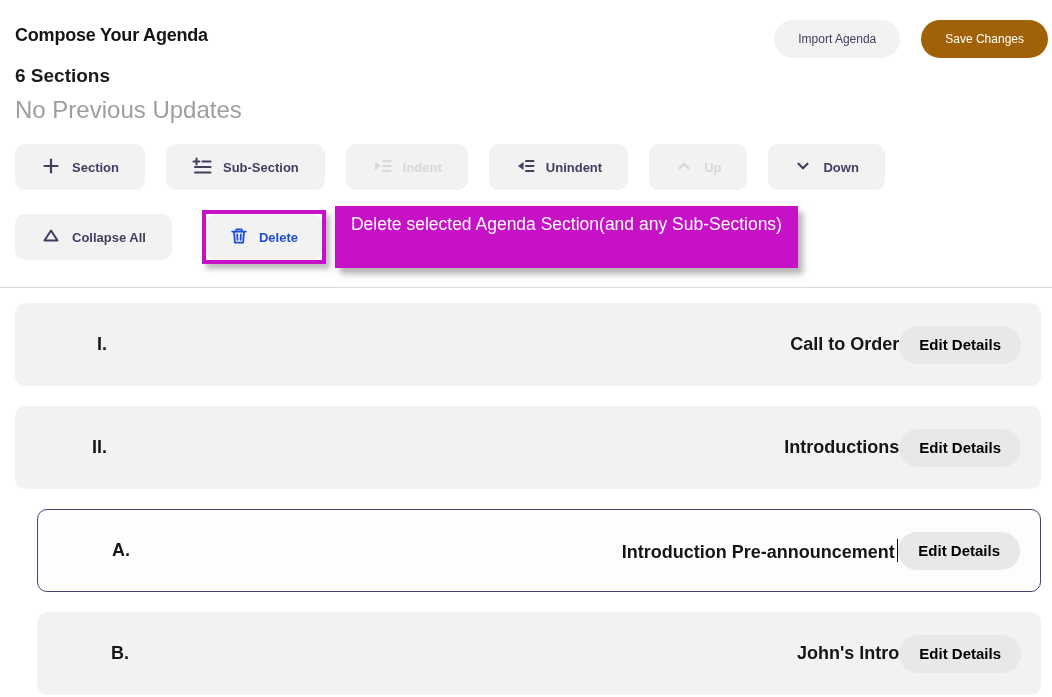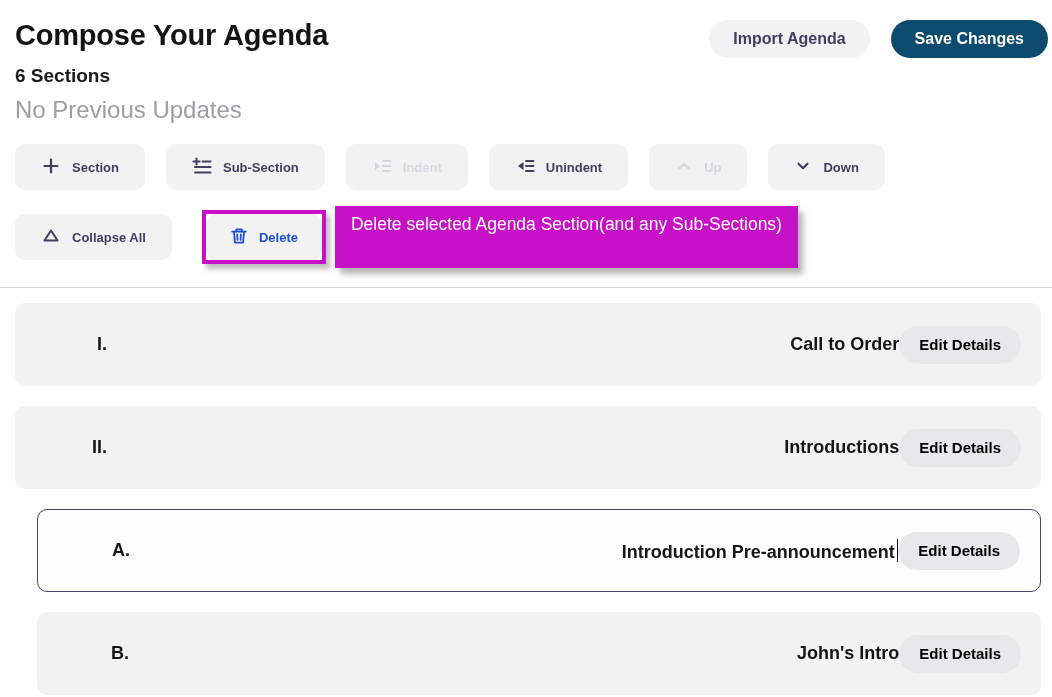--- a/index.html
+++ b/index.html
@@ -5,31 +5,31 @@
   * { margin:0; padding:0; box-sizing:border-box; }
   html,body { background:#ffffff; }
   .page {
     width:1052px; height:697px; overflow:hidden; position:relative;
     background:#ffffff;
     font-family:"Liberation Sans", sans-serif;
     color:#1b1b1b;
   }
   
   .header { display:flex; justify-content:space-between; align-items:flex-start; padding:18px 4px 0 15px; }
-  .page-title { font-size:29px; font-weight:700; color:#141414; letter-spacing:-0.2px; line-height:34px; }
+  .page-title { font-size:18px; font-weight:700; color:#141414; letter-spacing:-0.2px; line-height:34px; }
   .section-count { margin-top:12px; font-size:19px; font-weight:700; color:#1b1b1b; line-height:24px; }
   .updates-note { margin-top:10px; font-size:24px; font-weight:400; color:#9e9ea2; line-height:24px; }
   .header-actions { display:flex; gap:21px; margin-top:2px; }
   .pill-btn {
     border:none; cursor:pointer; border-radius:19px; height:38px; padding:0 24px;
-    font-family:"Liberation Sans", sans-serif; font-size:16px; font-weight:700;
+    font-family:"Liberation Sans", sans-serif; font-size:12px; font-weight:400;
     display:inline-flex; align-items:center; justify-content:center;text-align:center;
   }
   .import-btn { background:#f2f2f3; color:#423e5f; }
-  .save-btn { background:#0c4a6e; color:#ffffff; }
+  .save-btn { background:#a16207; color:#ffffff; }
 
   
   .toolbar { display:flex; gap:21px; margin:22px 0 0 15px; align-items:center; }
   .toolbar-row2 { margin-top:16px; height:62px; gap:30px; }
   .tb-btn {
     border:none; cursor:pointer; background:#f2f2f3; color:#423e5f;
     border-radius:10px; height:46px; padding:0 26px;
     font-family:"Liberation Sans", sans-serif; font-size:13px; font-weight:700;
     display:inline-flex; align-items:center; gap:11px; white-space:nowrap;
   }

